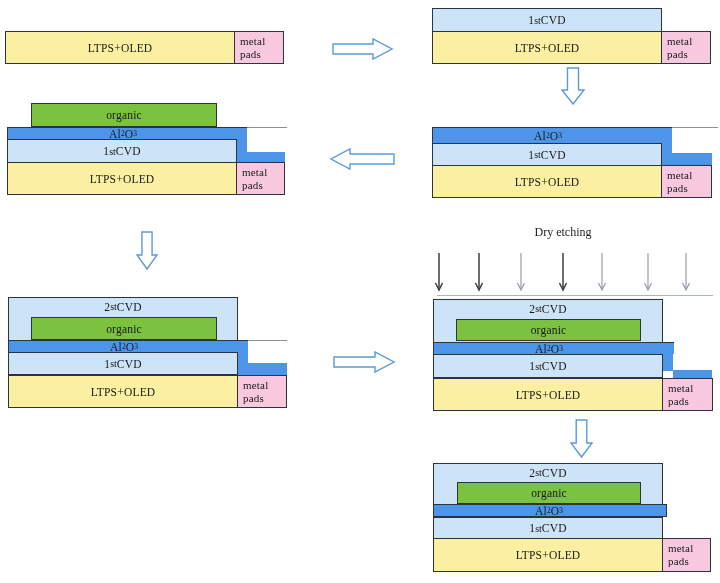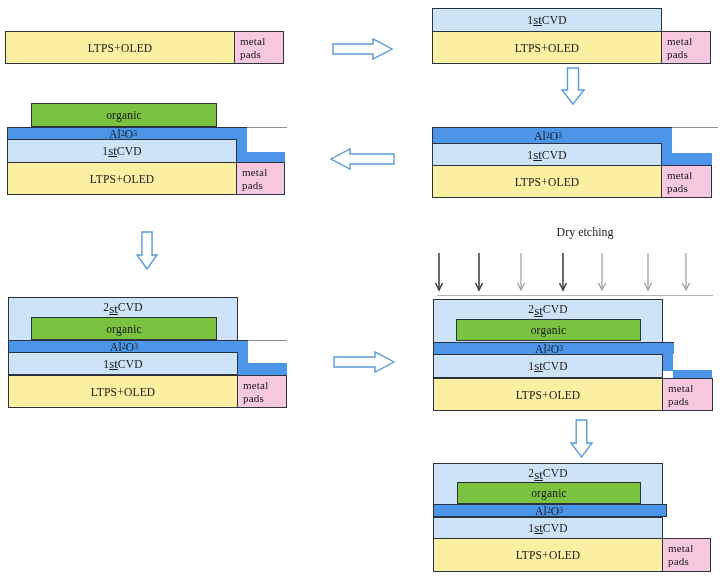--- a/index.html
+++ b/index.html
@@ -12,33 +12,33 @@
   .label{
     position:absolute;left:0;top:0;width:100%;height:100%;
     display:flex;align-items:center;justify-content:center;
     font-size:11.5px;color:#181818;letter-spacing:.2px;white-space:nowrap;
   }
   .label.top{align-items:flex-start;padding-top:3px;}
   .label.pads{
     justify-content:flex-start;padding-left:5px;font-size:11px;
     line-height:1.18;white-space:normal;width:40px;
   }
-  .sup{font-size:13px;vertical-align:3.5px;letter-spacing:0;text-decoration:underline;}
+  .sup{font-size:10px;vertical-align:3.5px;letter-spacing:0;}
   .sub{font-size:7.5px;vertical-align:-2px;letter-spacing:0;}
   svg.arrow{position:absolute;overflow:visible;}
   #dry-label{
     position:absolute;font-size:12px;color:#1d1d1d;
     transform:translateX(-50%);white-space:nowrap;
   }
 </style>
 </head>
 <body>
 
 <div id="stage">
-  <div id="dry-label" style="left: 585px; top: 225px;">Dry etching</div>
+  <div id="dry-label" style="left: 563px; top: 225px;">Dry etching</div>
 <div class="panel">
       <div class="rect" style="left: 5px; top: 31px; width: 230px; height: 33px; background: rgb(251, 240, 162); border: 1px solid rgb(43, 50, 64);">
         <div class="label">LTPS+OLED</div>
       </div>
       <div class="rect" style="left: 234px; top: 31px; width: 50px; height: 33px; background: rgb(248, 200, 223); border: 1px solid rgb(43, 50, 64);">
         <div class="label pads">metal pads</div>
       </div>
     </div>
     <div class="panel">
       <div class="rect" style="left: 432px; top: 8px; width: 230px; height: 24px; background: rgb(205, 227, 248); border: 1px solid rgb(43, 50, 64);">

